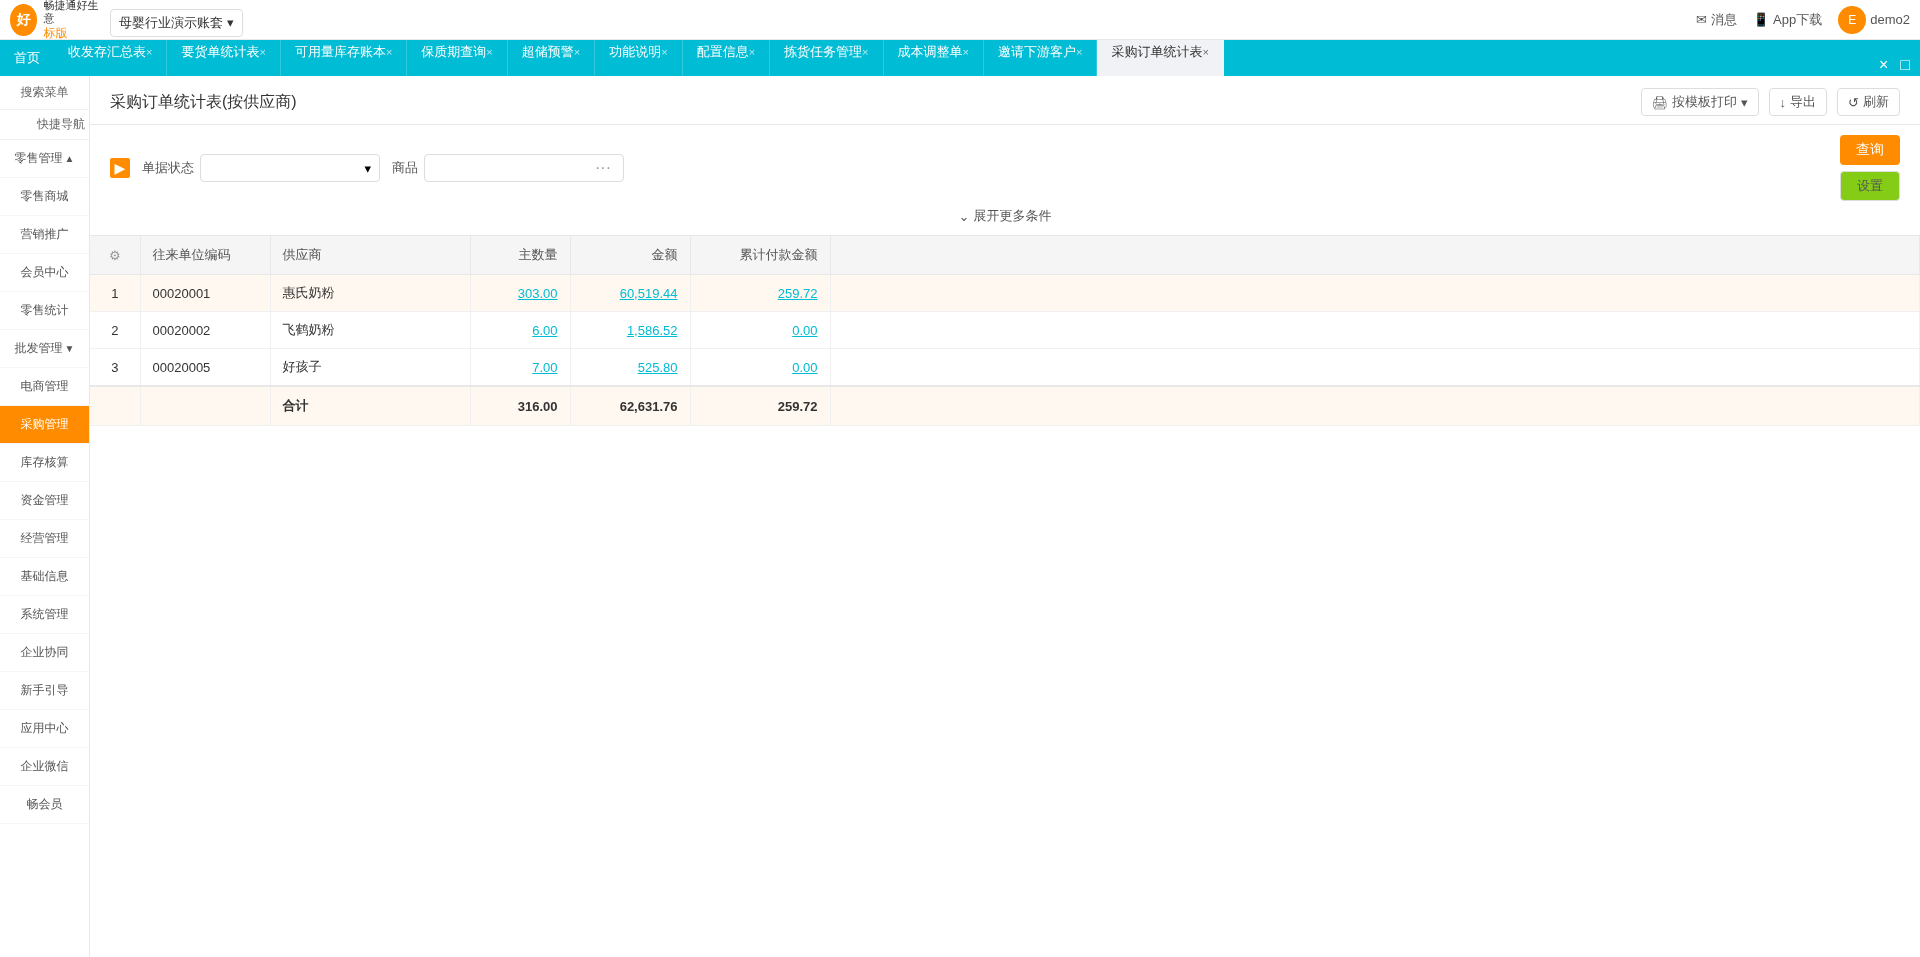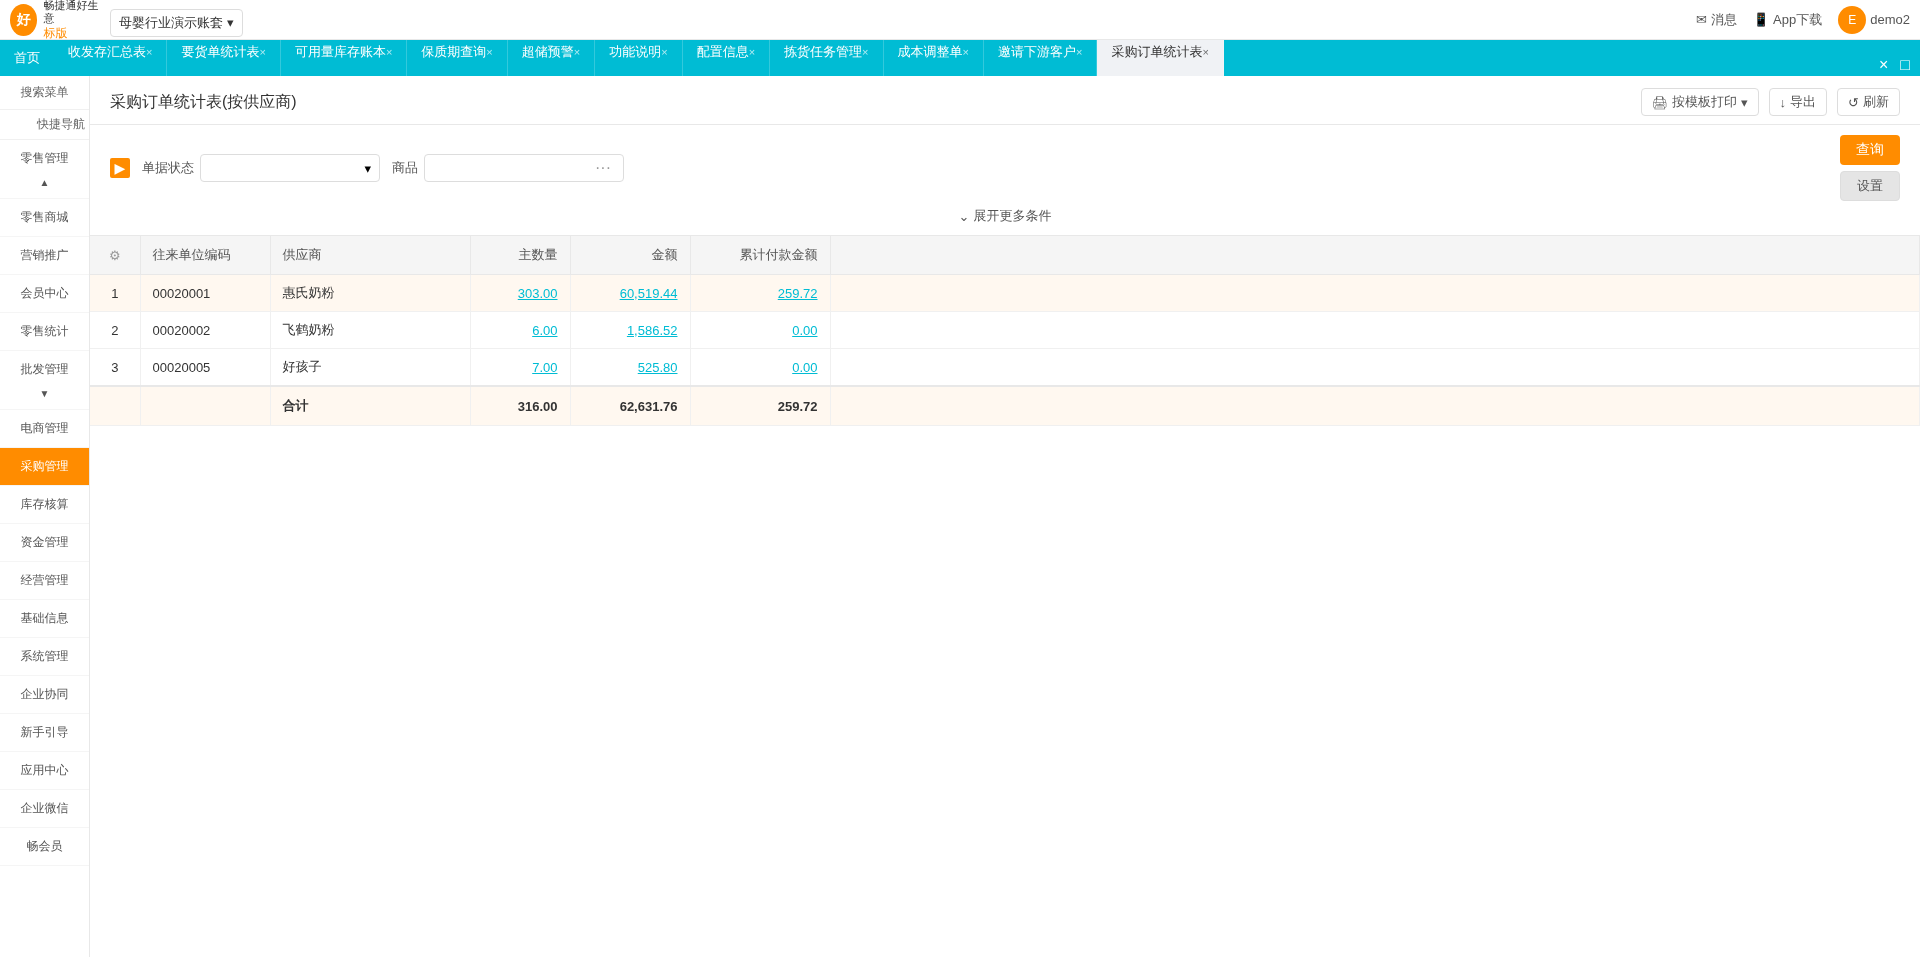--- a/index.html
+++ b/index.html
@@ -26,21 +26,21 @@
 
     
     .main-layout { display: flex; flex: 1; overflow: hidden; }
 
     
     .sidebar { width: 90px; background: #fff; border-right: 1px solid #e8e8e8; display: flex; flex-direction: column; flex-shrink: 0; overflow-y: auto; }
     .sidebar-search { padding: 8px 6px; border-bottom: 1px solid #f0f0f0; text-align: center; font-size: 12px; color: #666; cursor: pointer; }
     .sidebar-nav { padding: 6px 4px; border-bottom: 1px solid #f0f0f0; text-align: right; font-size: 12px; color: #666; cursor: pointer; }
     .sidebar-item { padding: 10px 6px; text-align: center; font-size: 12px; color: #555; cursor: pointer; border-bottom: 1px solid #f5f5f5; display: flex; flex-direction: column; align-items: center; gap: 2px; }
     .sidebar-item.active { background: #ff8c00; color: white; }
-    .sidebar-item.has-arrow { flex-direction: column; justify-content: center; gap: 10px; }
+    .sidebar-item.has-arrow { flex-direction: row; justify-content: center; gap: 2px; }
     .sidebar-arrow { font-size: 10px; }
 
     
     .content { flex: 1; display: flex; flex-direction: column; overflow: hidden; background: #f0f2f5; }
 
     
     .page-header { background: #fff; padding: 12px 20px 8px; border-bottom: 1px solid #e8e8e8; flex-shrink: 0; display: flex; align-items: center; justify-content: space-between; }
     .page-title { font-size: 16px; font-weight: normal; color: #333; }
     .page-header-actions { display: flex; align-items: center; gap: 10px; }
     .print-btn { display: flex; align-items: center; gap: 4px; padding: 4px 10px; border: 1px solid #ddd; border-radius: 4px; font-size: 13px; cursor: pointer; background: #fff; color: #555; }
@@ -51,21 +51,21 @@
     .filter-area { background: #fff; padding: 10px 20px; border-bottom: 1px solid #e8e8e8; flex-shrink: 0; }
     .filter-row { display: flex; align-items: center; gap: 12px; flex-wrap: wrap; }
     .filter-item { display: flex; align-items: center; gap: 6px; }
     .filter-label { font-size: 13px; color: #555; white-space: nowrap; }
     .filter-date-options { display: flex; gap: 6px; }
     .date-opt { font-size: 12px; color: #555; cursor: pointer; padding: 2px 4px; }
     .date-opt.custom { color: #ff8c00; background: #fff3e0; padding: 1px 6px; border-radius: 2px; font-size: 11px; }
     .date-range { font-size: 12px; color: #555; }
     .filter-select { border: 1px solid #ddd; border-radius: 4px; padding: 3px 8px; font-size: 13px; min-width: 180px; height: 28px; display: flex; align-items: center; gap: 4px; cursor: pointer; background: #fff; }
     .query-btn { background: #ff8c00; color: white; border: none; border-radius: 4px; padding: 4px 16px; font-size: 14px; cursor: pointer; height: 30px; }
-    .settings-btn { background: #e5e5e5; color: #555; border: 1px solid #ddd; border-radius: 4px; padding: 4px 12px; font-size: 13px; cursor: pointer; height: 30px; }
+    .settings-btn { background: #84cc16; color: #555; border: 1px solid #ddd; border-radius: 4px; padding: 4px 12px; font-size: 13px; cursor: pointer; height: 30px; }
     .expand-btn { display: flex; align-items: center; gap: 4px; font-size: 13px; color: #555; cursor: pointer; margin: 0 auto; }
     .filter-toggle { width: 20px; height: 20px; background: #ff8c00; color: white; border: none; border-radius: 2px; cursor: pointer; font-size: 14px; display: flex; align-items: center; justify-content: center; }
     .filter-actions { display: flex; flex-direction: column; gap: 6px; margin-left: auto; }
     .filter-second-row { display: flex; align-items: center; justify-content: center; margin-top: 6px; }
     .ellipsis-btn { font-size: 16px; color: #999; cursor: pointer; padding: 0 4px; }
 
     
     .table-container { flex: 1; overflow-y: auto; background: #fff; margin: 0; }
     table { width: 100%; border-collapse: collapse; }
     thead tr { background: #f5f5f5; }

